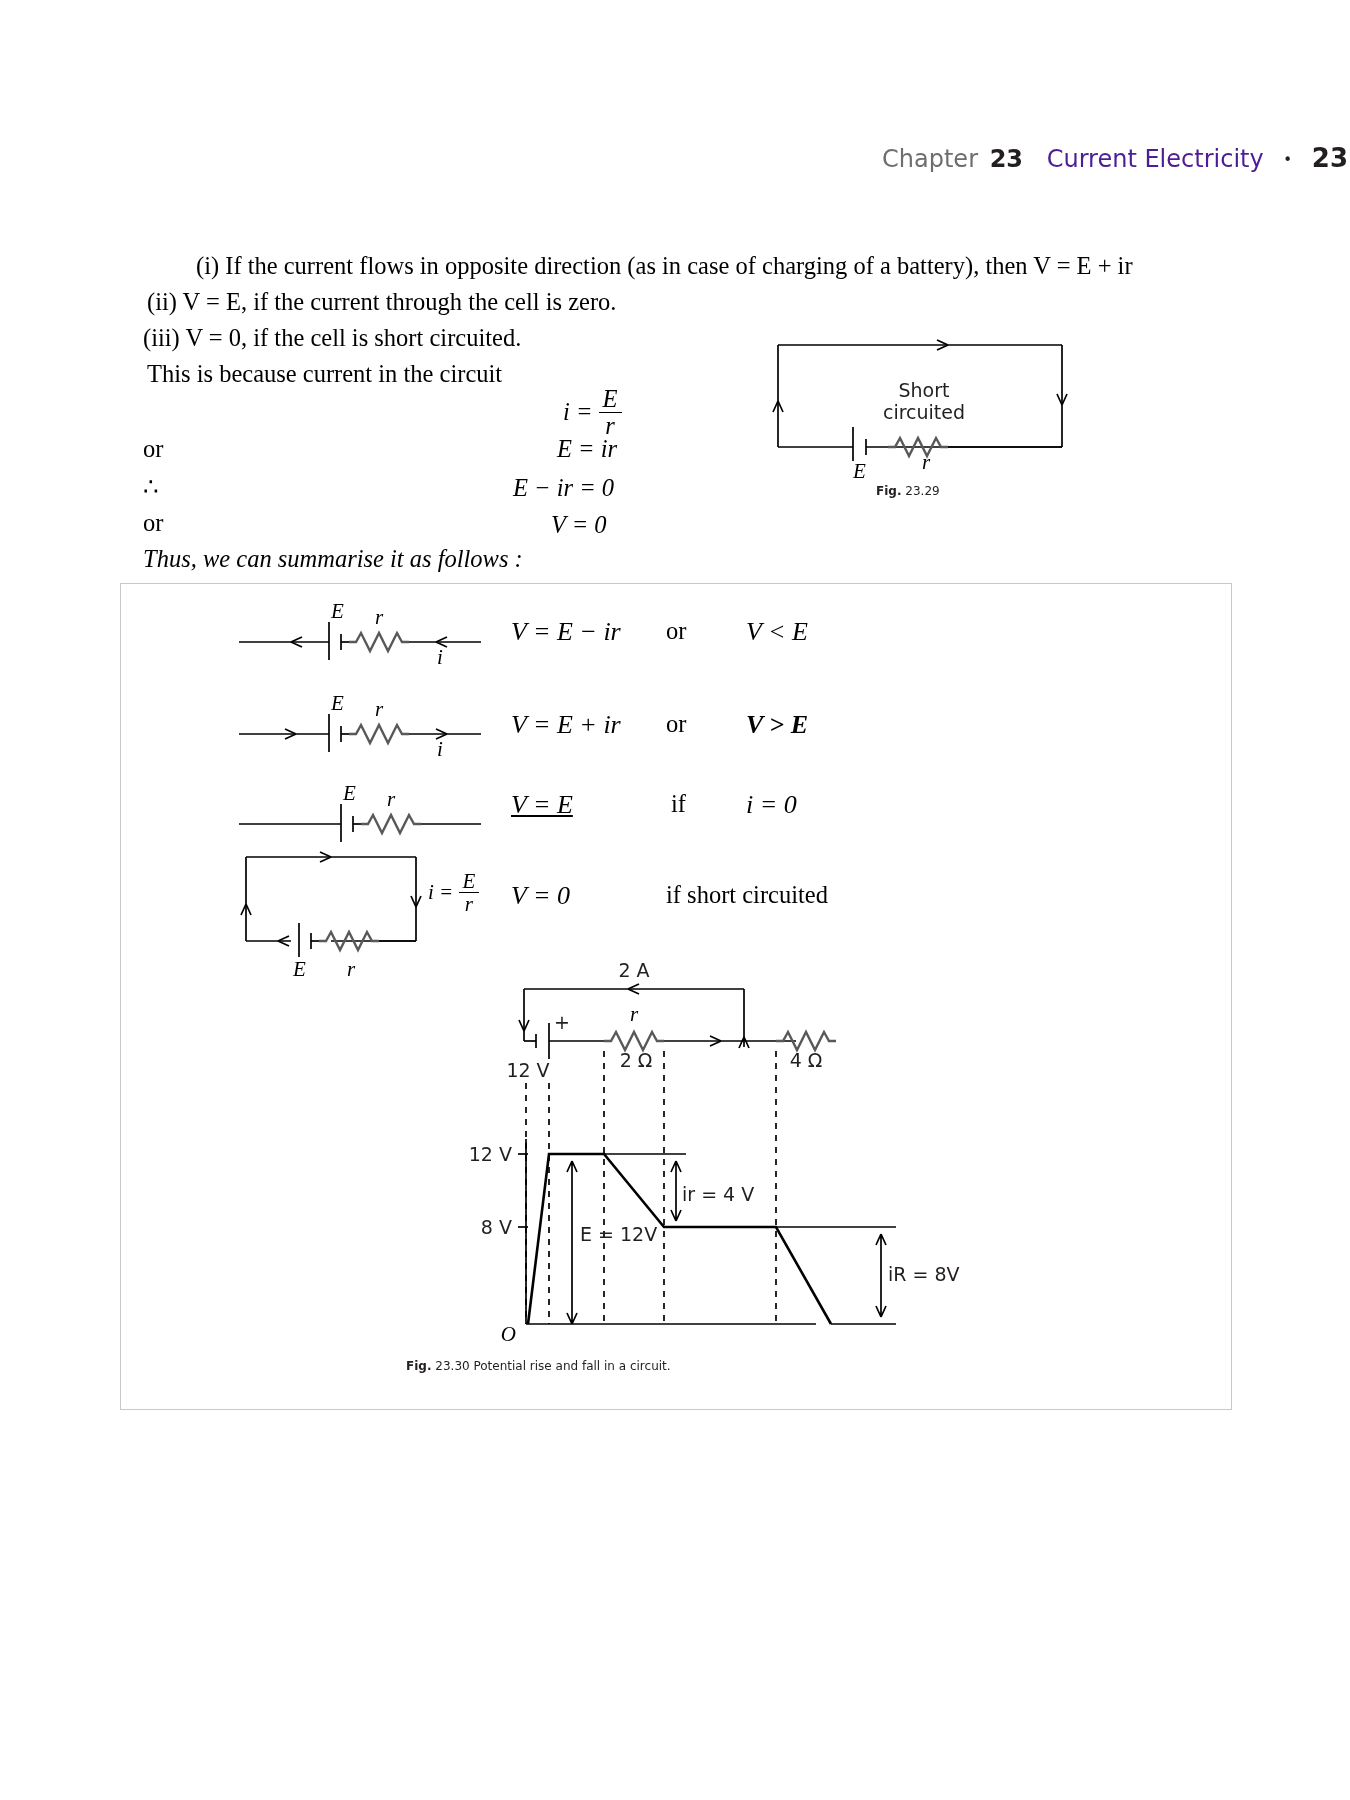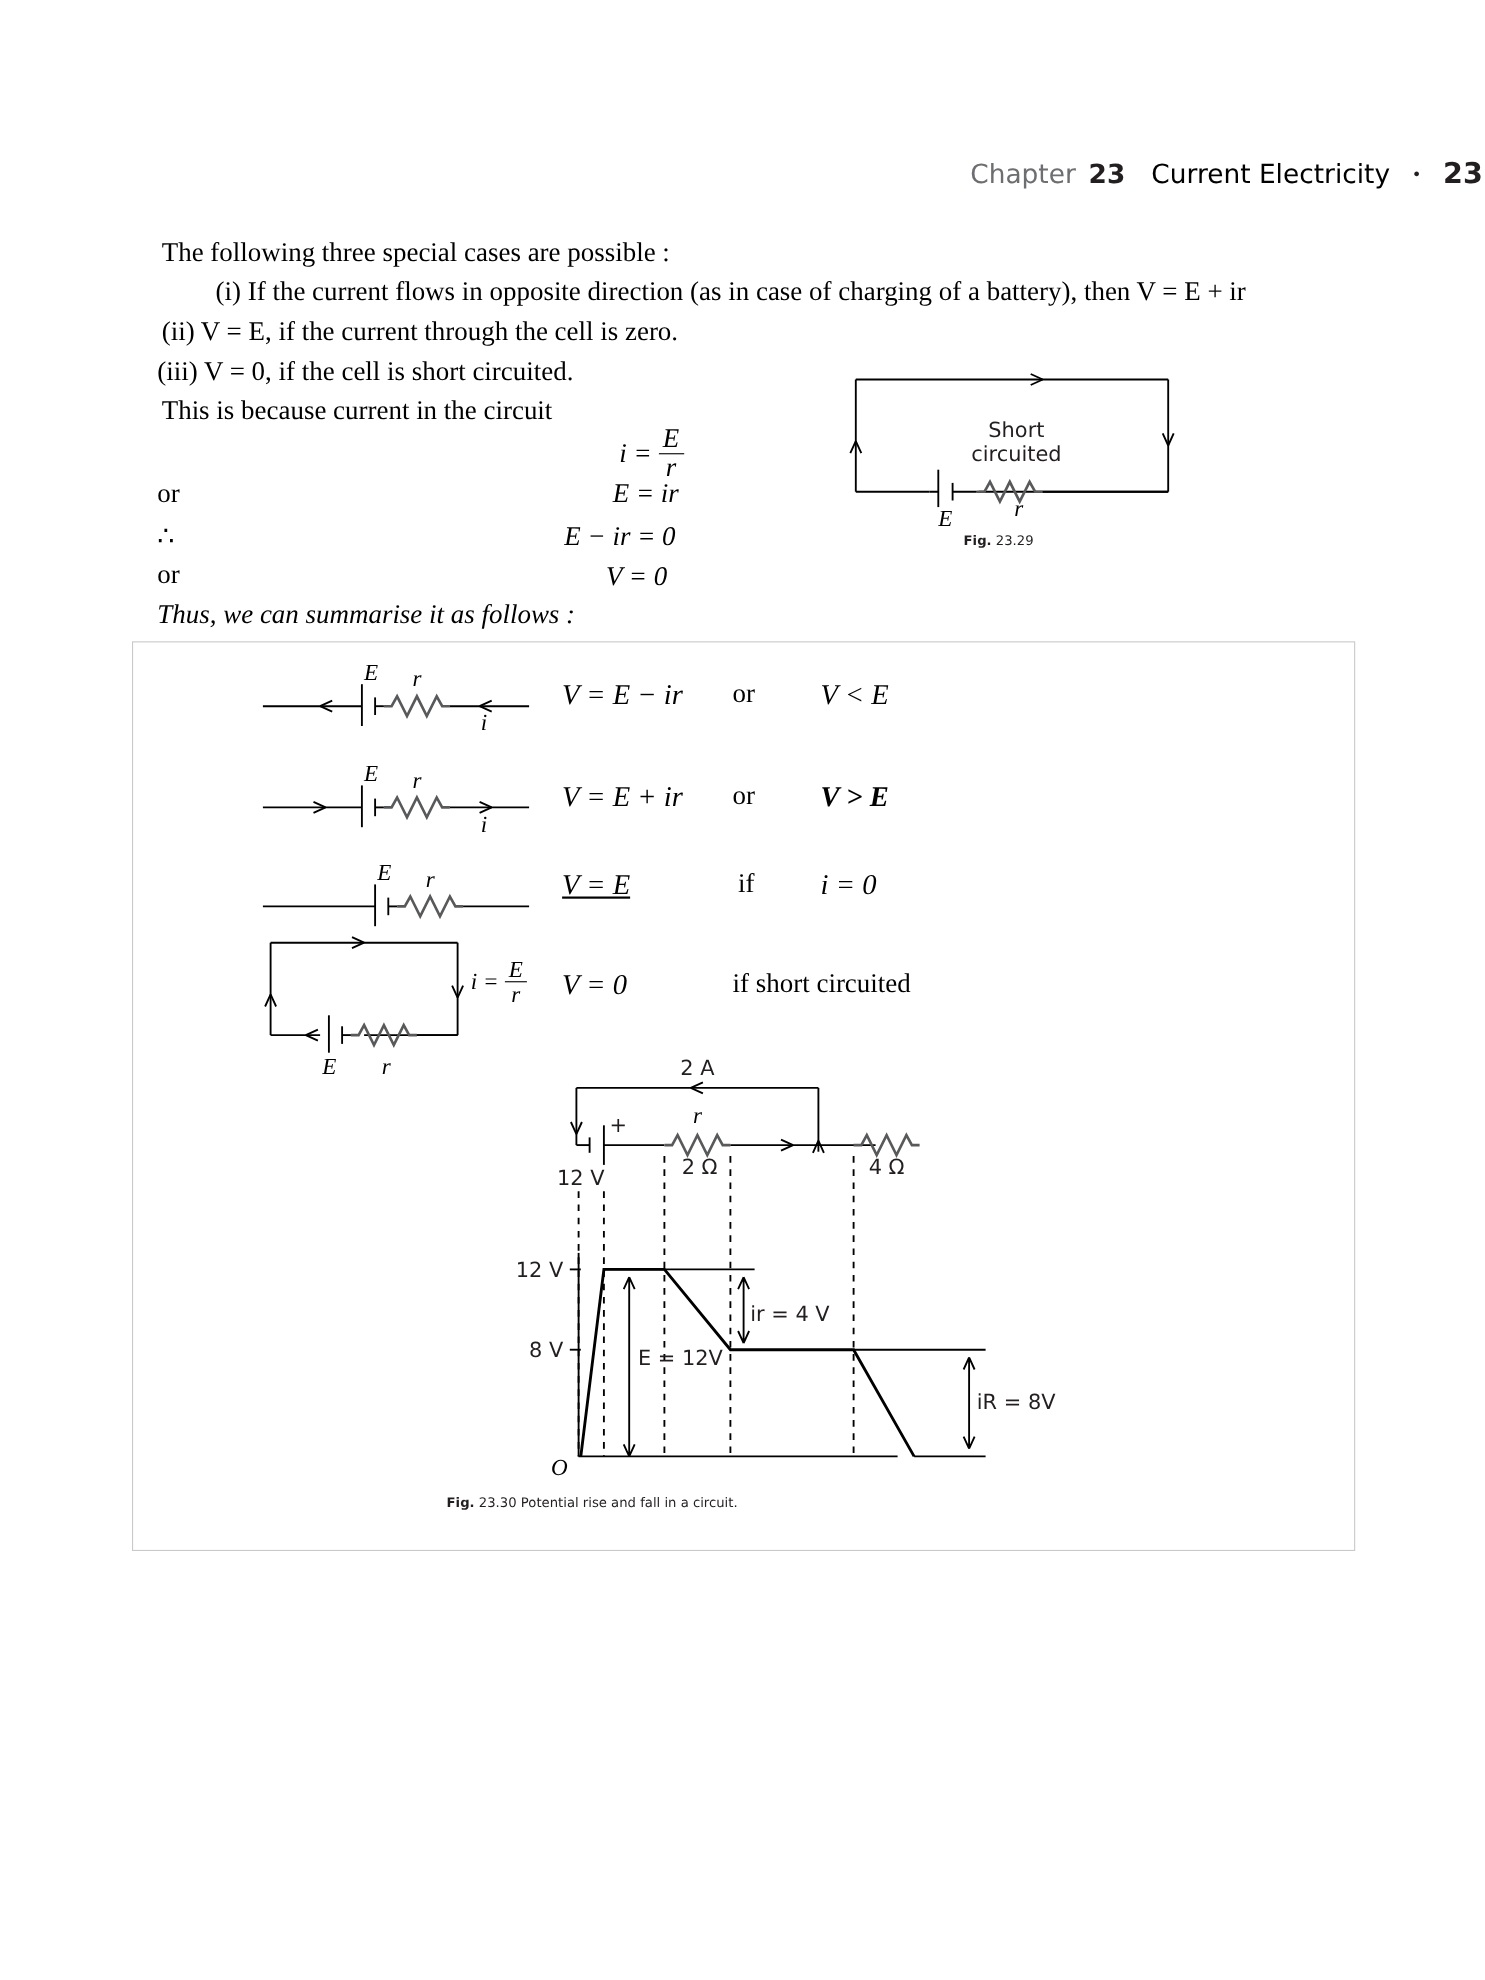--- a/index.html
+++ b/index.html
@@ -12,21 +12,21 @@
 
   
   .header{
     position:absolute;top:143px;left:0;width:1350px;
     text-align:right;padding-right:285px;
     font-family:"DejaVu Sans",sans-serif;
     font-size:24px;color:#231f20;white-space:nowrap;
   }
   .header .ch-word{color:#6d6e71;}
   .header .ch-num{font-weight:bold;color:#231f20;}
-  .header .ch-title{color:#000000;text-align:right;}
+  .header .ch-title{color:#4c1d95;text-align:right;}
   .header .dot{font-size:15px;vertical-align:2px;color:#231f20;}
   .header .pg{font-weight:bold;font-size:26px;}
   .header span{margin:0 2px;}
 
   
   .body-txt{position:absolute;font-size:24.5px;line-height:1;white-space:nowrap;}
   .it{font-style:italic;}
 
   
   .eq{position:absolute;font-size:24.5px;font-style:italic;white-space:nowrap;}
@@ -66,21 +66,20 @@
 <div class="page">
 
   <div class="header">
     <span class="ch-word">Chapter</span>
     <span class="ch-num">23</span>
     <span class="ch-title" style="margin-left:14px;">Current Electricity</span>
     <span class="dot" style="margin-left:10px;">•</span>
     <span class="pg" style="margin-left:10px;">23</span>
   </div>
 
-  <div class="body-txt" style="left:147px;top:218px;">The following three special cases are possible :</div>
   <div class="body-txt it" style="left:158px;top:254px;font-style:normal;margin-left:38px;">(i) If the current flows in opposite direction (as in case of charging of a battery), then V = E + ir</div>
   <div class="body-txt" style="left:147px;top:290px;">(ii) V = E, if the current through the cell is zero.</div>
   <div class="body-txt" style="left:143px;top:326px;">(iii) V = 0, if the cell is short circuited.</div>
   <div class="body-txt" style="left:147px;top:362px;">This is because current in the circuit</div>
 
   <div class="eq" style="left:563px;top:388px;">
     <span>i =</span>
     <span class="frac">
       <span class="num">E</span>
       <span class="den">r</span>

